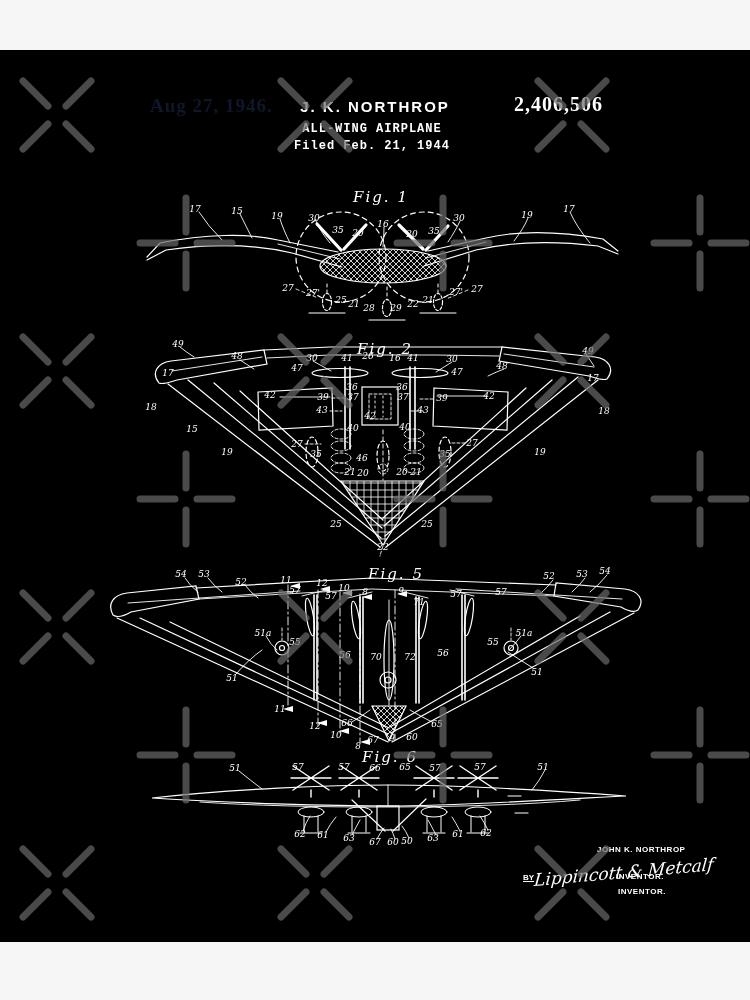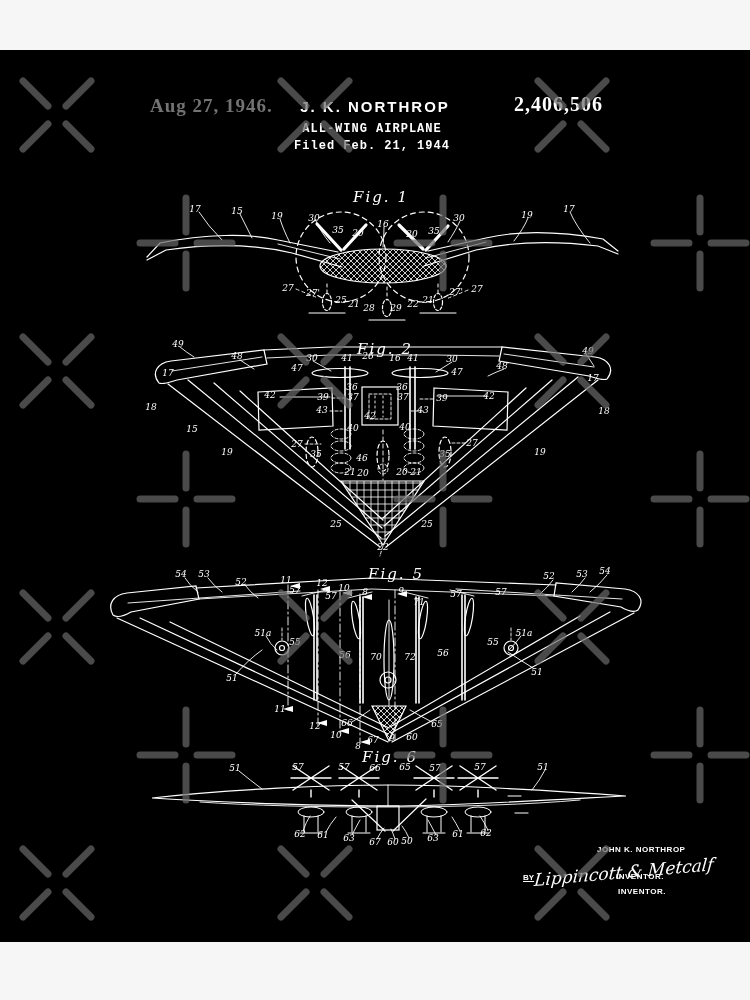--- a/index.html
+++ b/index.html
@@ -2,21 +2,21 @@
 <html><head>
 <meta charset="utf-8">
 <style>
   html,body{margin:0;padding:0;background:#333;}
   .canvas{position:relative;width:750px;height:1000px;background:#f6f6f6;overflow:hidden;
           font-family:"Liberation Sans",sans-serif;}
   .art-bg{position:absolute;left:0;top:50px;width:750px;height:892px;background:#000;}
   svg.art,svg.wm{position:absolute;left:0;top:0;}
   svg.wm{pointer-events:none;}
   
-  .hdr-date{position:absolute;left:150px;top:95px;color:#737373;
+  .hdr-date{position:absolute;left:150px;top:95px;color:#0f172a;
             font:bold 19px "Liberation Serif",serif;letter-spacing:1px;}
   .hdr-name{position:absolute;left:0;top:98px;width:750px;text-align:center;color:#fff;
             font:bold 15px "Liberation Sans",sans-serif;letter-spacing:2px;}
   .hdr-num{position:absolute;left:514px;top:93px;color:#fff;
            font:bold 20px "Liberation Serif",serif;letter-spacing:1px;}
   .hdr-title{position:absolute;left:0;top:122px;width:744px;text-align:center;color:#fff;
              font:bold 12px "Liberation Mono",monospace;letter-spacing:1px;}
   .hdr-filed{position:absolute;left:0;top:139px;width:744px;text-align:center;color:#fff;
              font:bold 12px "Liberation Mono",monospace;letter-spacing:1px;}
   

